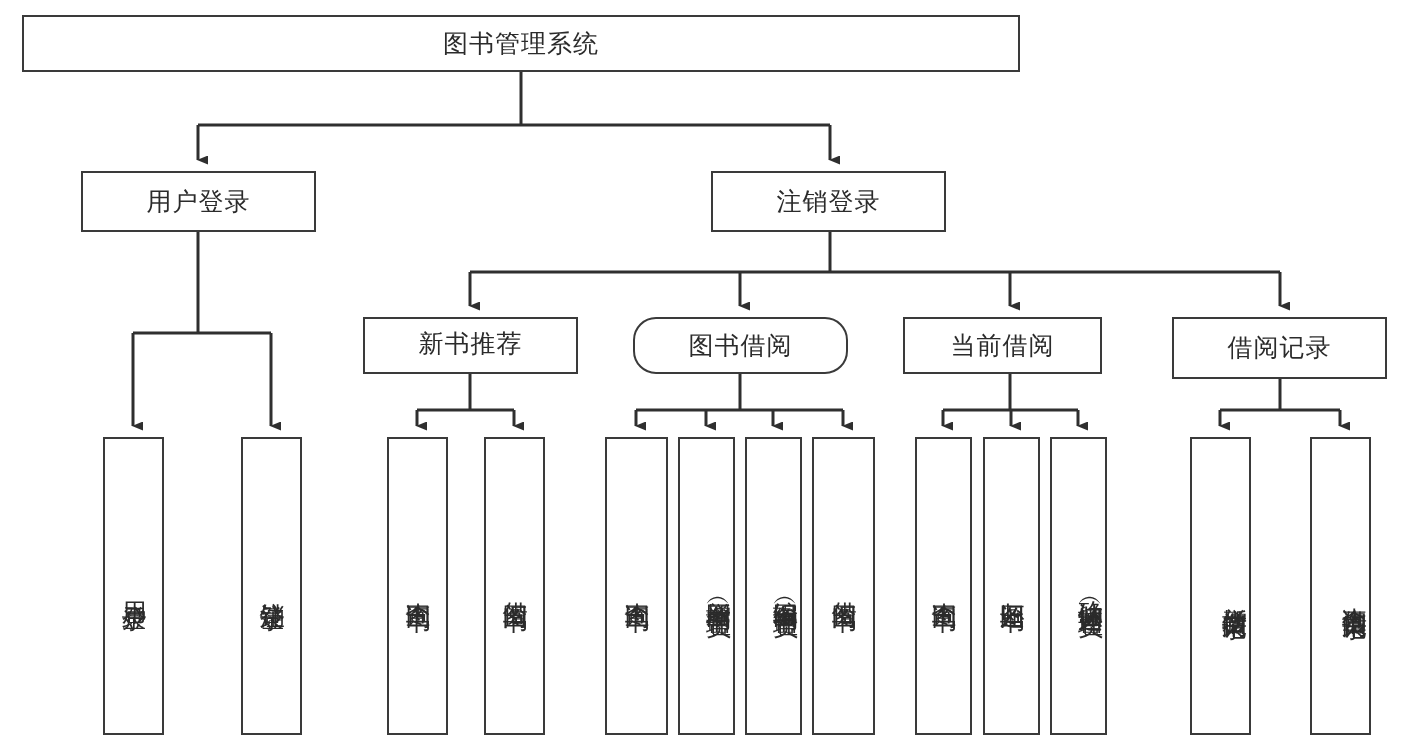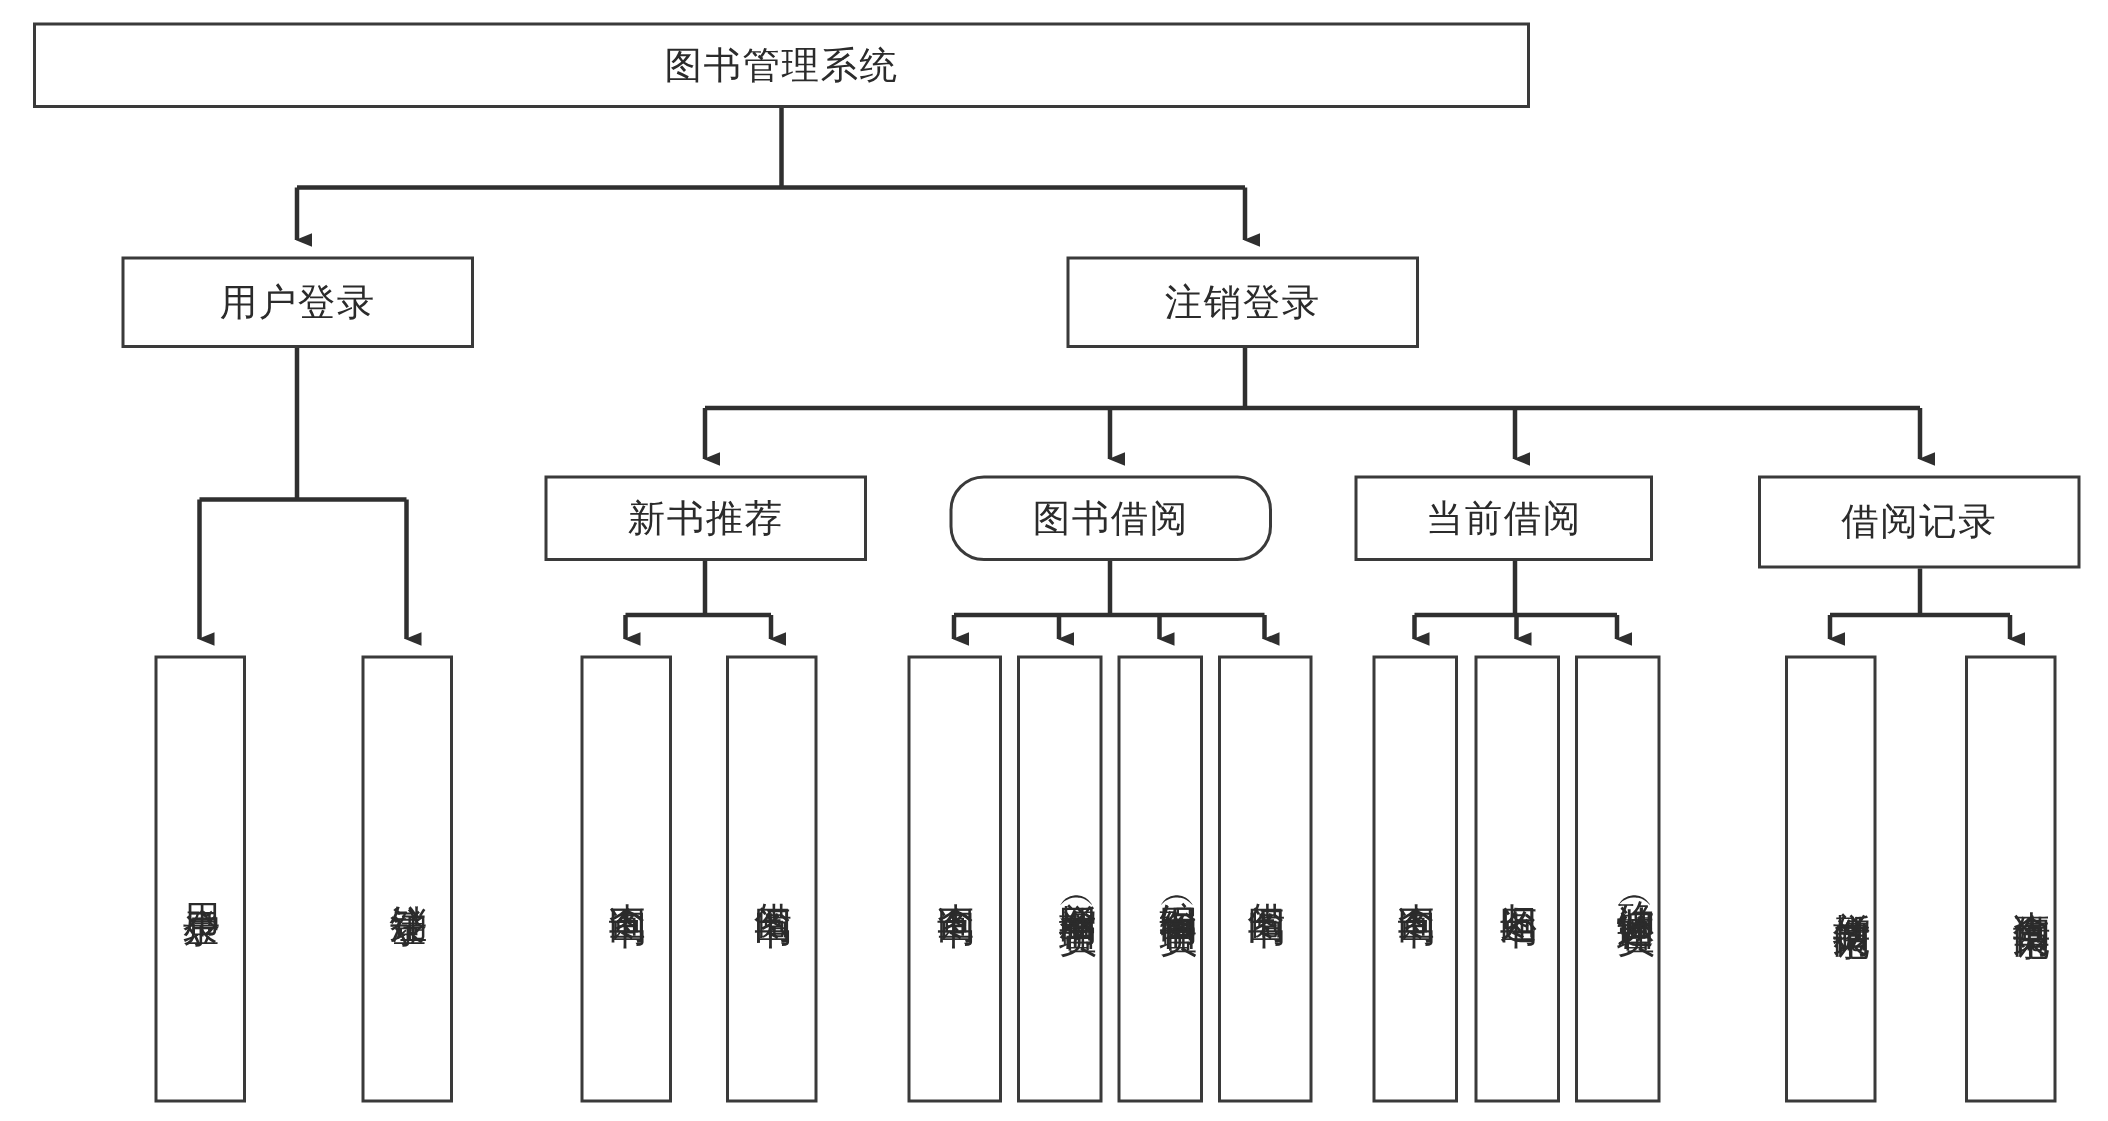--- a/index.html
+++ b/index.html
@@ -120,21 +120,21 @@
     </g>
   </svg>
 
   <div class="node horiz" id="root-node" style="left: 22px; top: 15px; width: 998px; height: 57px;">图书管理系统</div>
 
   <div id="level1-layer">
       <div class="node horiz" style="left: 81px; top: 171px; width: 235px; height: 61px;">用户登录</div>
       <div class="node horiz" style="left: 711px; top: 171px; width: 235px; height: 61px;">注销登录</div>
     </div>
   <div id="level2-layer">
-      <div class="node horiz" style="left: 363px; top: 317px; width: 215px; height: 57px;">新书推荐</div>
+      <div class="node horiz" style="left: 363px; top: 317px; width: 215px; height: 57px; font-family: Liberation Mono, monospace;">新书推荐</div>
       <div class="node horiz" style="left: 633px; top: 317px; width: 215px; height: 57px; border-radius: 23px;">图书借阅</div>
       <div class="node horiz" style="left: 903px; top: 317px; width: 199px; height: 57px;">当前借阅</div>
       <div class="node horiz" style="left: 1172px; top: 317px; width: 215px; height: 62px;">借阅记录</div>
     </div>
   <div id="leaf-layer">
       <div class="node vert mid" style="left: 103px; top: 437px; width: 61px; height: 298px;">用户登录</div>
       <div class="node vert mid" style="left: 241px; top: 437px; width: 61px; height: 298px;">注销登录</div>
       <div class="node vert mid" style="left: 387px; top: 437px; width: 61px; height: 298px;">查询图书</div>
       <div class="node vert mid" style="left: 484px; top: 437px; width: 61px; height: 298px;">借阅图书</div>
       <div class="node vert mid" style="left: 605px; top: 437px; width: 63px; height: 298px;">查询图书</div>

